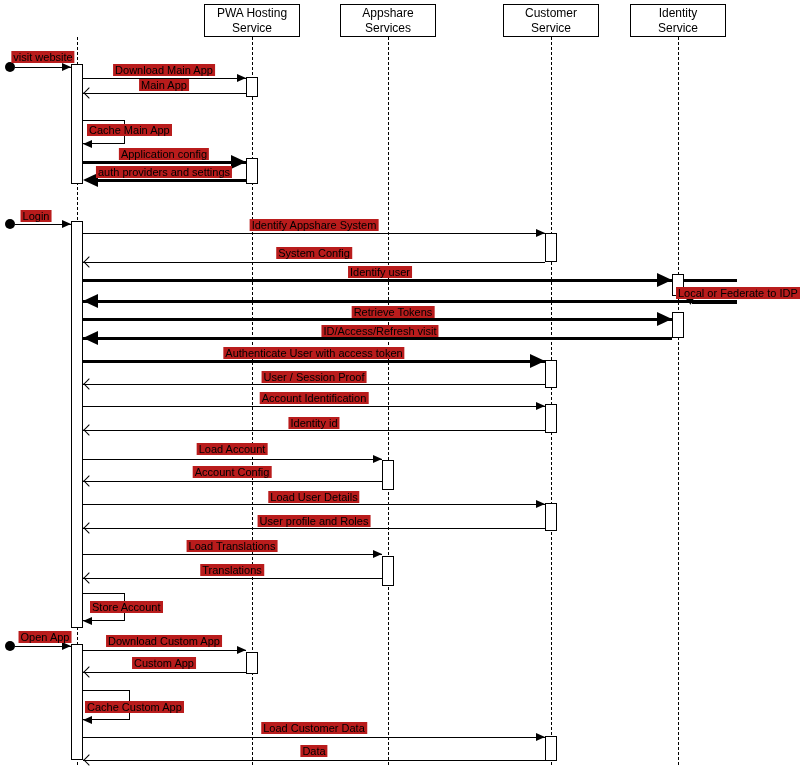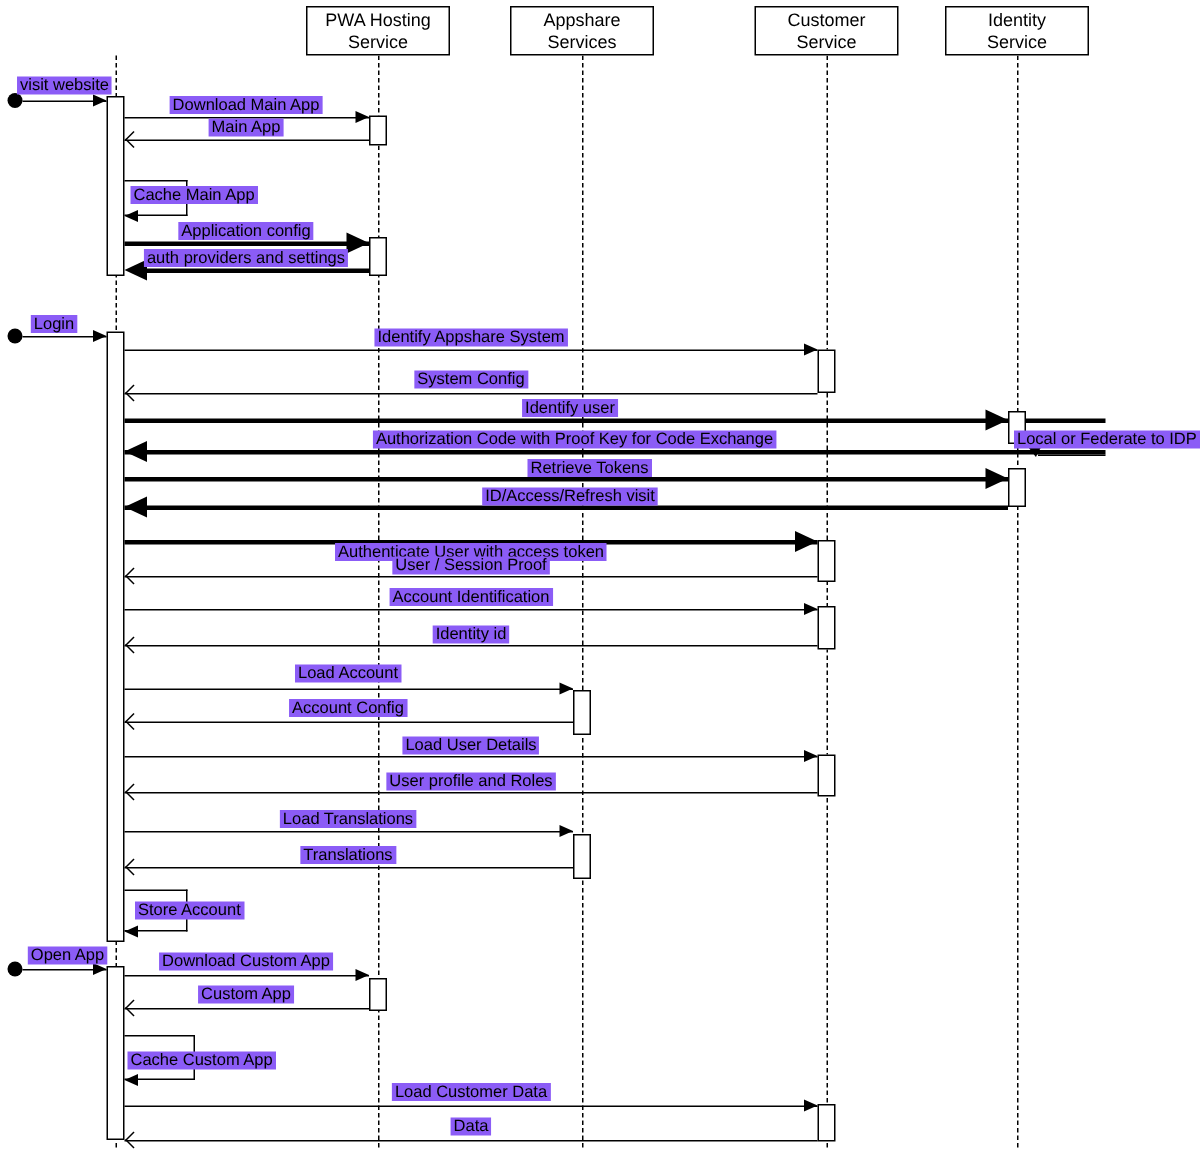--- a/index.html
+++ b/index.html
@@ -3,21 +3,21 @@
 <meta charset="utf-8">
 <style>
   *{box-sizing:border-box;margin:0;padding:0}
   body{background:#fff}
   .canvas{position:relative;width:800px;height:769px;background:#fff;font-family:"Liberation Sans",sans-serif;color:#000;overflow:hidden}
   .box{position:absolute;top:4px;width:96px;height:33px;border:1px solid #000;background:#fff;display:flex;align-items:center;justify-content:center;text-align:center;font-size:12px;line-height:1.2;padding:0 10px}
   .ll{position:absolute;top:37px;height:728px;width:0;border-left:1px dashed #000}
   .act{position:absolute;width:12px;border:1px solid #000;background:#fff}
   .ln{position:absolute;height:1px;background:#000}
   .ln.b{height:3px}
-  .lbl{position:absolute;font-size:11px;line-height:12px;background:#8b5cf6;white-space:nowrap;padding:0 2px}
+  .lbl{position:absolute;font-size:11px;line-height:12px;background:#b91c1c;white-space:nowrap;padding:0 2px}
   .lbl.c{transform:translateX(-50%)}
   .te{position:absolute;width:0;height:0;border-top:4px solid transparent;border-bottom:4px solid transparent;border-left:9px solid #000}
   .tw{position:absolute;width:0;height:0;border-top:4px solid transparent;border-bottom:4px solid transparent;border-right:9px solid #000}
   .te.big{border-top-width:7px;border-bottom-width:7px;border-left-width:15px}
   .tw.big{border-top-width:7px;border-bottom-width:7px;border-right-width:15px}
   .tw.rot{transform:rotate(28deg)}
   .chev{position:absolute;width:8px;height:8px;border-left:1px solid #000;border-bottom:1px solid #000;transform:rotate(45deg)}
   .loop{position:absolute;border:1px solid #000;border-left:none}
   .dot{position:absolute;width:10px;height:10px;border-radius:50%;background:#000}
 </style>
@@ -95,33 +95,32 @@
   <div class="te big" style="left:657px;top:273px"></div>
   <div class="lbl c" style="left:380px;top:266px">Identify user</div>
 
   <div class="ln b" style="left:684px;top:279px;width:53px"></div>
   <div class="ln" style="left:692px;top:303px;width:45px"></div>
   <div class="tw rot" style="left:684px;top:295px"></div>
   <div class="lbl" style="left:676px;top:287px">Local or Federate to IDP</div>
 
   <div class="ln b" style="left:83px;top:300px;width:654px"></div>
   <div class="tw big" style="left:83px;top:294px"></div>
-  <div class="lbl c" style="left:383px;top:287px">Authorization Code with Proof Key for Code Exchange</div>
 
   <div class="ln b" style="left:83px;top:318px;width:589px"></div>
   <div class="te big" style="left:657px;top:312px"></div>
   <div class="lbl c" style="left:393px;top:306px">Retrieve Tokens</div>
 
   <div class="ln b" style="left:83px;top:337px;width:589px"></div>
   <div class="tw big" style="left:83px;top:331px"></div>
   <div class="lbl c" style="left:380px;top:325px">ID/Access/Refresh visit</div>
 
   <div class="ln b" style="left:83px;top:360px;width:462px"></div>
   <div class="te big" style="left:530px;top:354px"></div>
-  <div class="lbl c" style="left:314px;top:362px">Authenticate User with access token</div>
+  <div class="lbl c" style="left:314px;top:347px">Authenticate User with access token</div>
 
   <div class="ln" style="left:83px;top:384px;width:462px"></div>
   <div class="chev" style="left:85px;top:380px"></div>
   <div class="lbl c" style="left:314px;top:371px">User / Session Proof</div>
 
   <div class="ln" style="left:83px;top:406px;width:462px"></div>
   <div class="te" style="left:536px;top:402px"></div>
   <div class="lbl c" style="left:314px;top:392px">Account Identification</div>
 
   <div class="ln" style="left:83px;top:430px;width:462px"></div>

